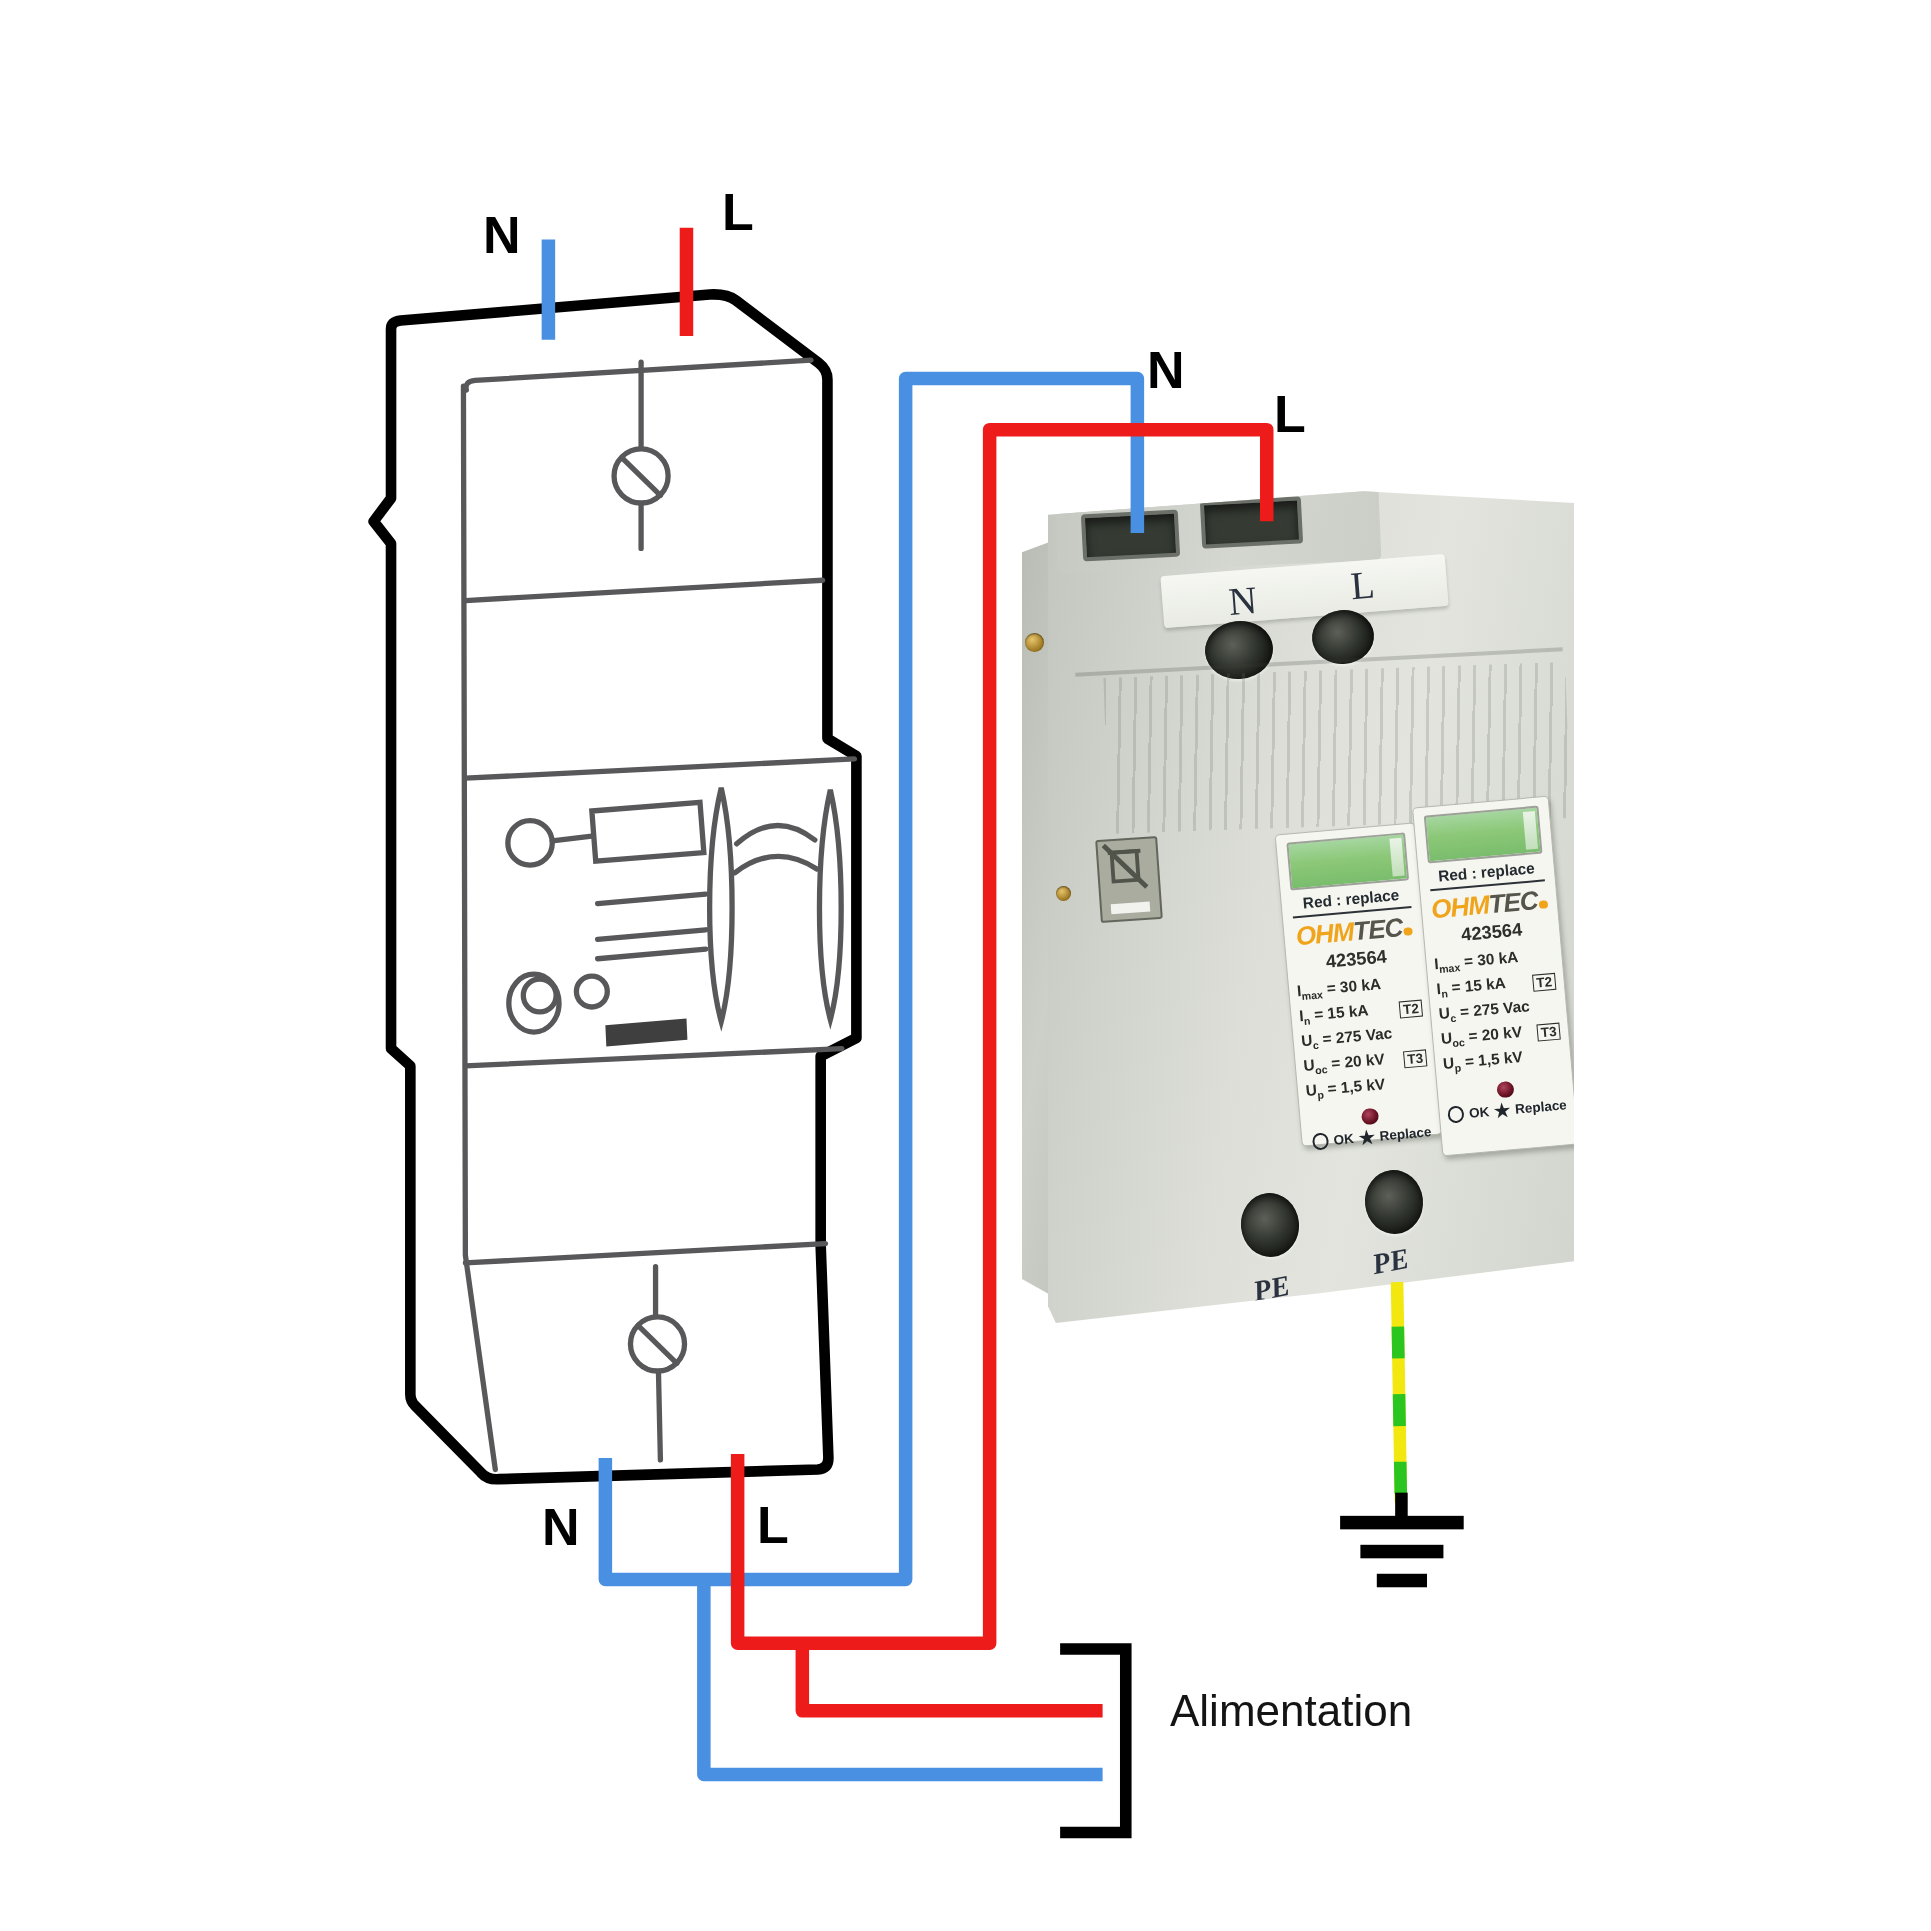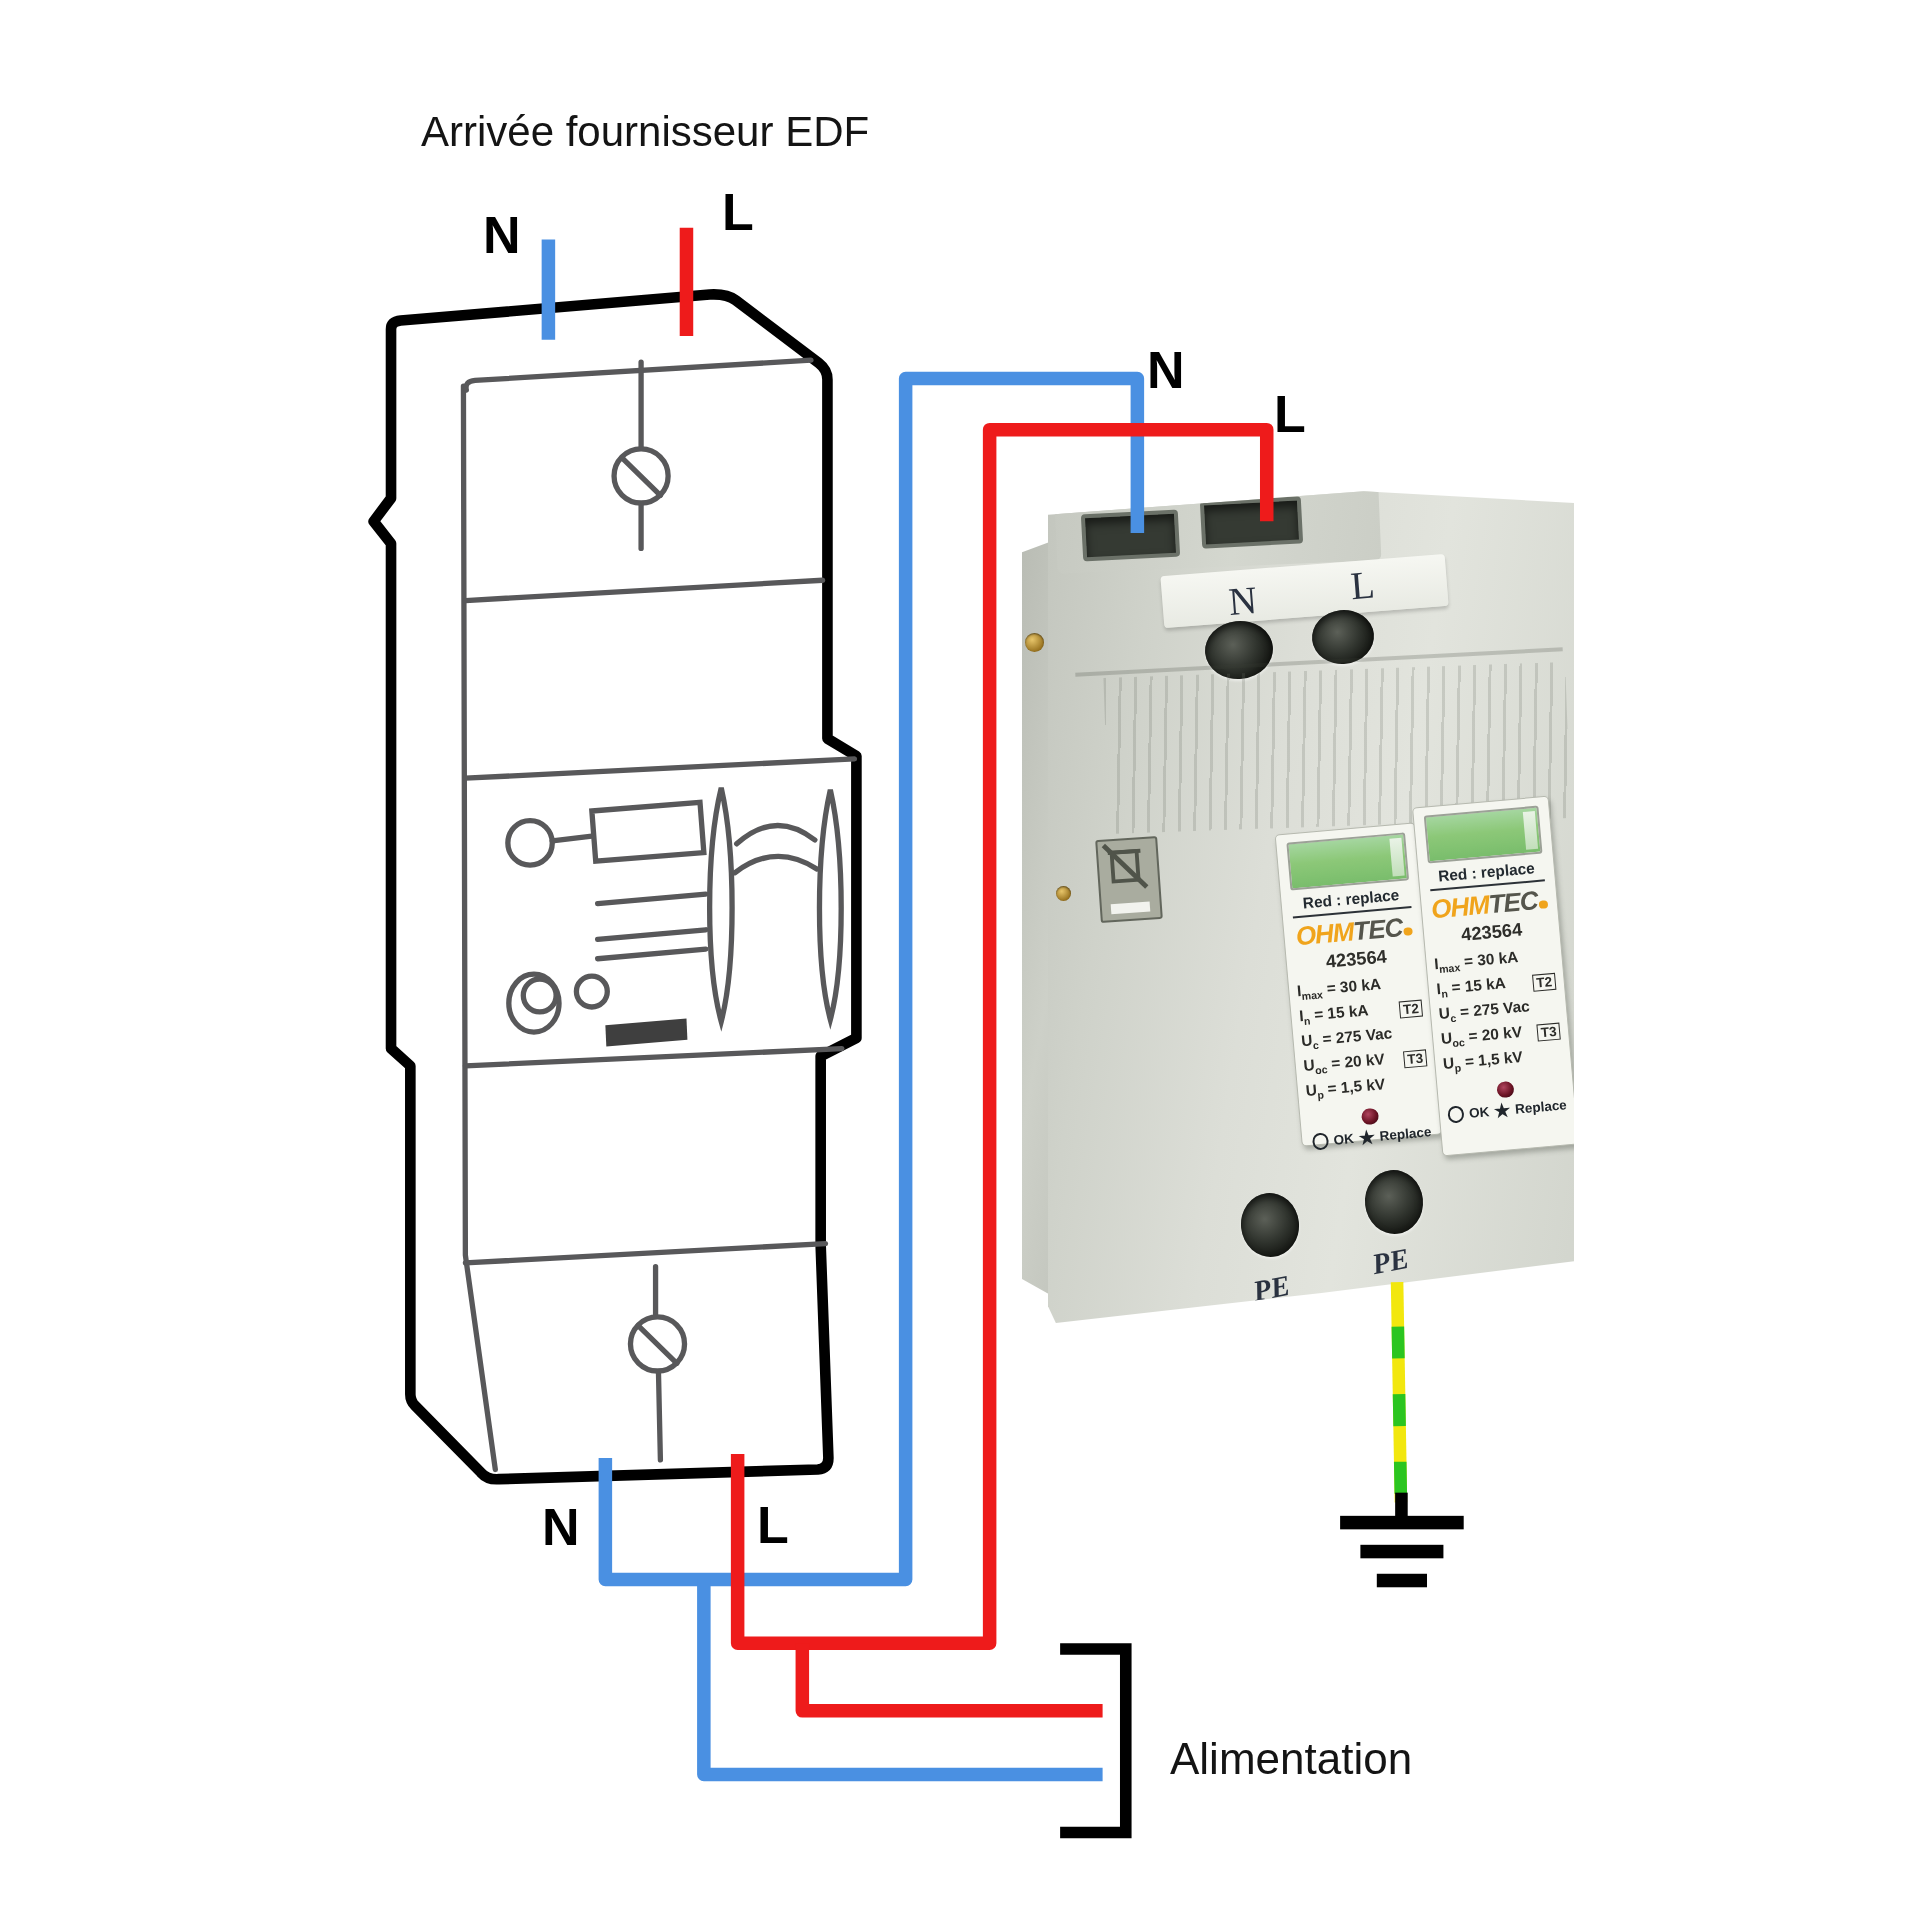--- a/index.html
+++ b/index.html
@@ -242,29 +242,28 @@
     <g fill="#000">
       <rect x="1445" y="1546" width="13" height="28"></rect>
       <rect x="1388" y="1570" width="128" height="14"></rect>
       <rect x="1409" y="1600" width="86" height="14"></rect>
       <rect x="1426" y="1630" width="52" height="14"></rect>
     </g>
 
     <path class="blk" stroke-width="12" d="M 1098,1708 L 1166,1708 L 1166,1898 L 1098,1898"></path>
   </svg>
 
-  <div class="title-label abs" style="left:421px;top:108px;">Arrivée fournisseur EDF</div>
 
   <div class="wire-label abs" style="left:483px;top:205px;">N</div>
   <div class="wire-label abs" style="left:722px;top:182px;">L</div>
 
   <div class="wire-label abs" style="left:542px;top:1497px;">N</div>
   <div class="wire-label abs" style="left:757px;top:1495px;">L</div>
 
   <div class="wire-label abs" style="left:1147px;top:340px;">N</div>
   <div class="wire-label abs" style="left:1274px;top:384px;">L</div>
 
-  <div class="alim-label abs" style="left:1170px;top:1680px;margin-top:48px;">
+  <div class="alim-label abs" style="left:1170px;top:1680px;">
     <div>Alimentation</div>
   </div>
 
 </div>
 
 
 </body></html>

